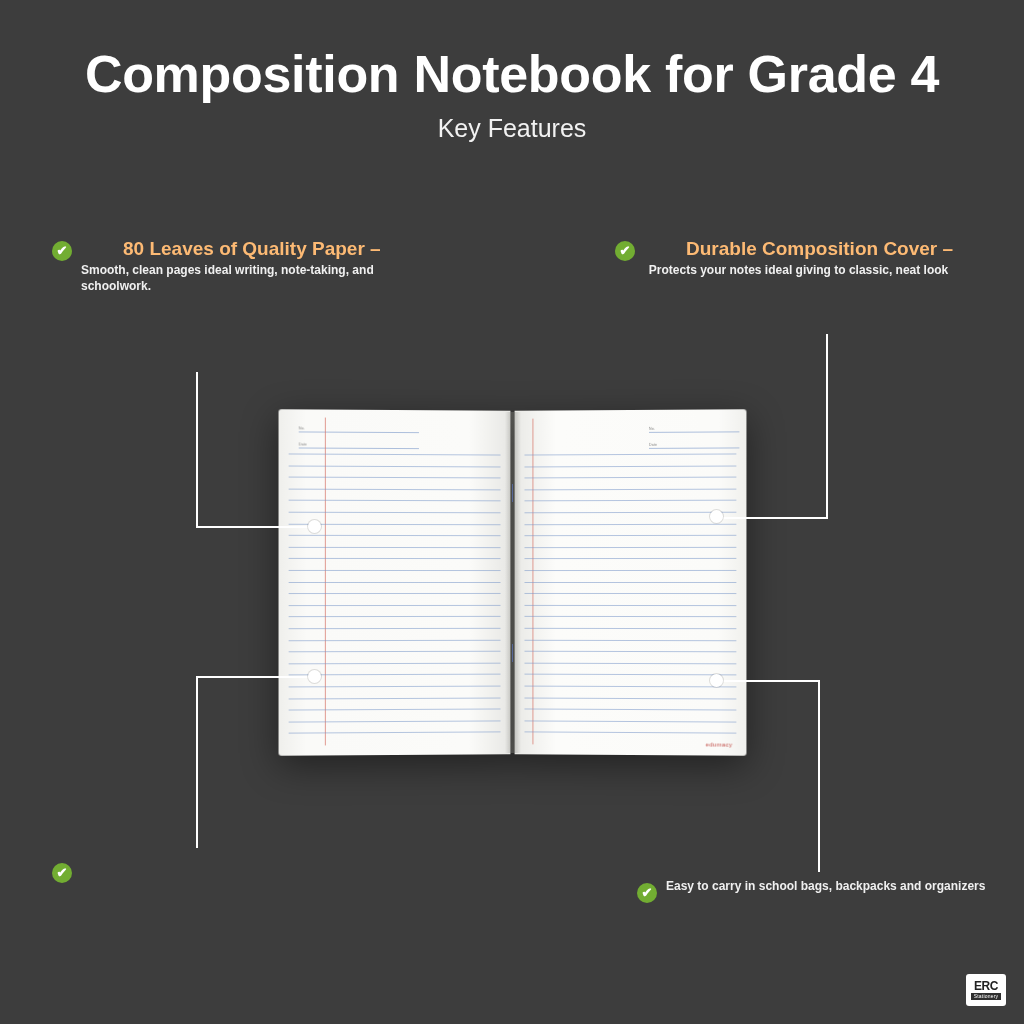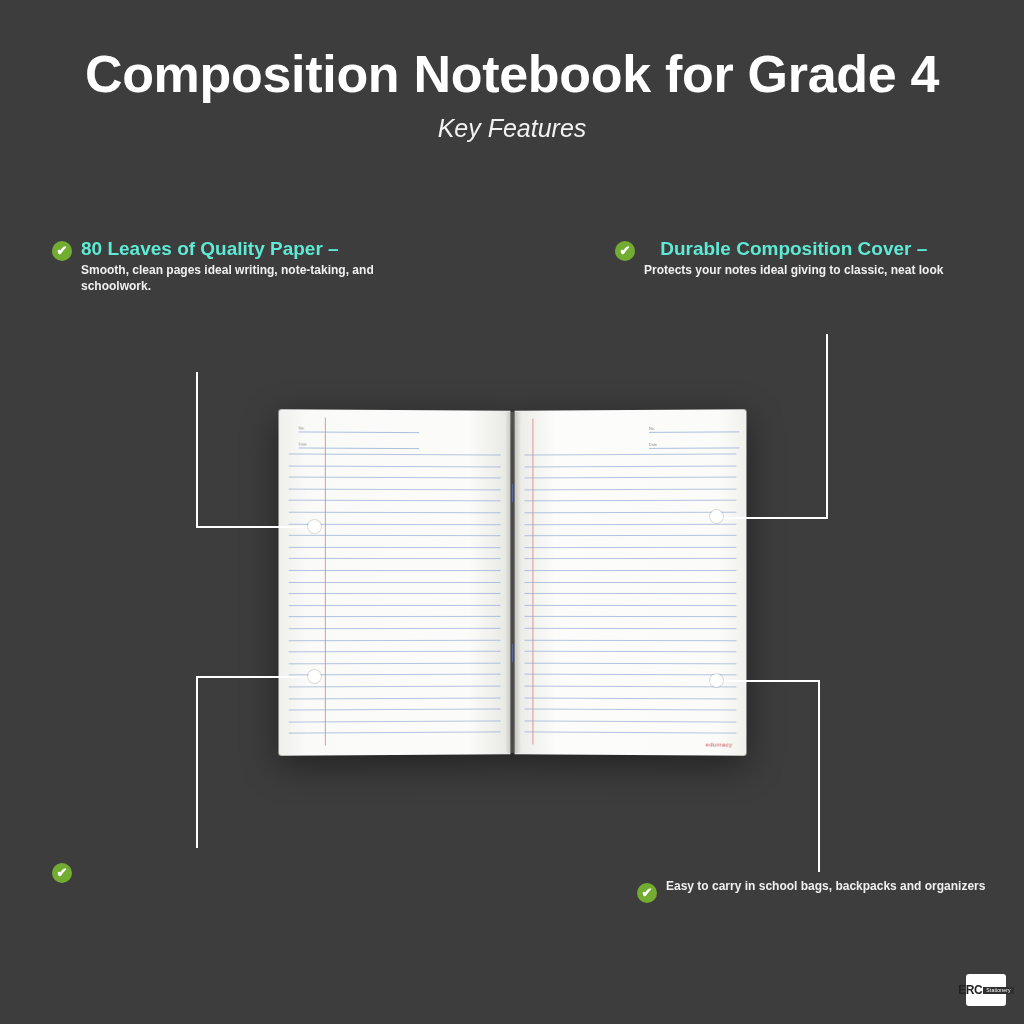--- a/index.html
+++ b/index.html
@@ -36,21 +36,20 @@
   }
   .subtitle {
     position: absolute;
     top: 114px;
     left: 0;
     width: 1024px;
     text-align: center;
     font-size: 25px;
     font-weight: normal;
     color: #f2f2f2;
-    font-style: italic;
   }
 
   
   .notebook {
     position: absolute;
     left: 279px;
     top: 410px;
     width: 467px;
     height: 345px;
     filter: drop-shadow(0 10px 18px rgba(0,0,0,0.45));
@@ -167,22 +166,23 @@
     font-size: 13px;
     line-height: 20px;
     text-align: center;
     margin-top: 5px;
     font-weight: bold;
   }
   .ftext { max-width: 330px; }
   .fhead {
     font-size: 19px;
     font-weight: bold;
-    color: #5eead4;
+    color: #fdba74;
     line-height: 1.36;
+    margin-left: 42px;
   }
   .fbody {
     font-size: 12px;
     font-weight: bold;
     color: #f0f0f0;
     line-height: 1.35;
   }
   .f-tl { left: 52px;  top: 236px; }
   .f-tr { left: 615px; top: 236px; }
   .f-tr .ftext { text-align: center; }
@@ -226,21 +226,21 @@
   .logo {
     position: absolute;
     right: 18px;
     bottom: 18px;
     width: 40px;
     height: 32px;
     background: #ffffff;
     border-radius: 3px;
     color: #222222;
     display: flex;
-    flex-direction: row;
+    flex-direction: column;
     align-items: center;
     justify-content: center;
     gap: 1px;
     padding: 2px 0;
     box-sizing: border-box;
   }
   .logo-main {
     font-size: 12px;
     font-weight: bold;
     letter-spacing: -0.4px;

